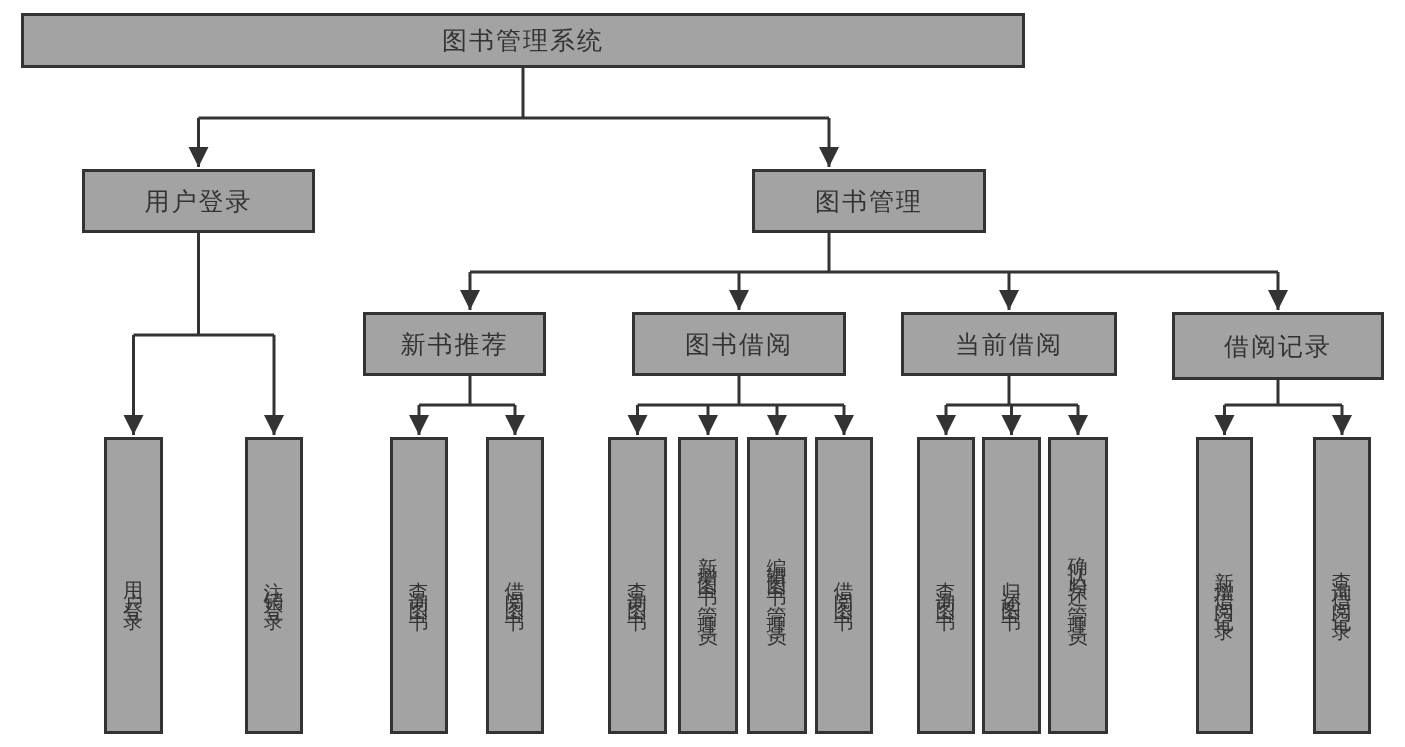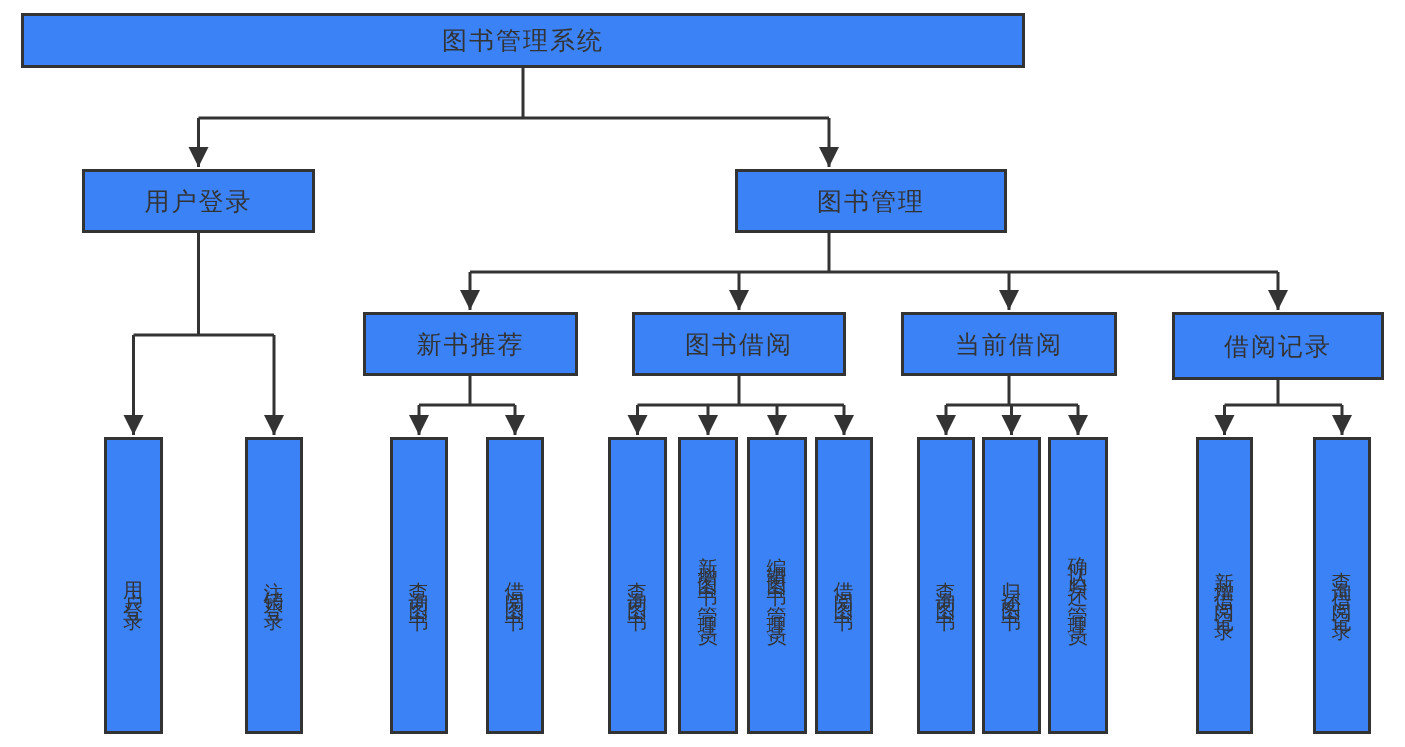--- a/index.html
+++ b/index.html
@@ -8,21 +8,21 @@
     width:1405px;height:747px;
     background:#ffffff;
     font-family:"Liberation Sans","DejaVu Sans",sans-serif;
     overflow:hidden;
   }
   #connectors{position:absolute;left:0;top:0;width:1405px;height:747px;}
   .node{
     position:absolute;
     box-sizing:border-box;
     border:3px solid #333333;
-    background:#3b82f6;
+    background:#a3a3a3;
     display:flex;
     align-items:center;
     justify-content:center;
     color:#333333;
   }
   .hnode span{
     font-size:25px;
     letter-spacing:2px;
     white-space:nowrap;
   }
@@ -99,25 +99,25 @@
     </g>
   </svg>
 
   <div class="node hnode" style="left:21px;top:13px;width:1004px;height:55px">
     <span>图书管理系统</span>
   </div>
 
   <div class="node hnode" style="left:82px;top:169px;width:233px;height:64px">
     <span>用户登录</span>
   </div>
-  <div class="node hnode" style="left:735px;top:169px;width:272px;height:64px">
+  <div class="node hnode" style="left:752px;top:169px;width:234px;height:64px">
     <span>图书管理</span>
   </div>
 
-  <div class="node hnode" style="left:363px;top:312px;width:215px;height:64px">
+  <div class="node hnode" style="left:363px;top:312px;width:183px;height:64px">
     <span>新书推荐</span>
   </div>
   <div class="node hnode" style="left:901px;top:312px;width:216px;height:64px">
     <span>当前借阅</span>
   </div>
   <div class="node hnode" style="left:632px;top:312px;width:214px;height:64px">
     <span>图书借阅</span>
   </div>
   <div class="node hnode" style="left:1172px;top:312px;width:212px;height:68px">
     <span>借阅记录</span>

